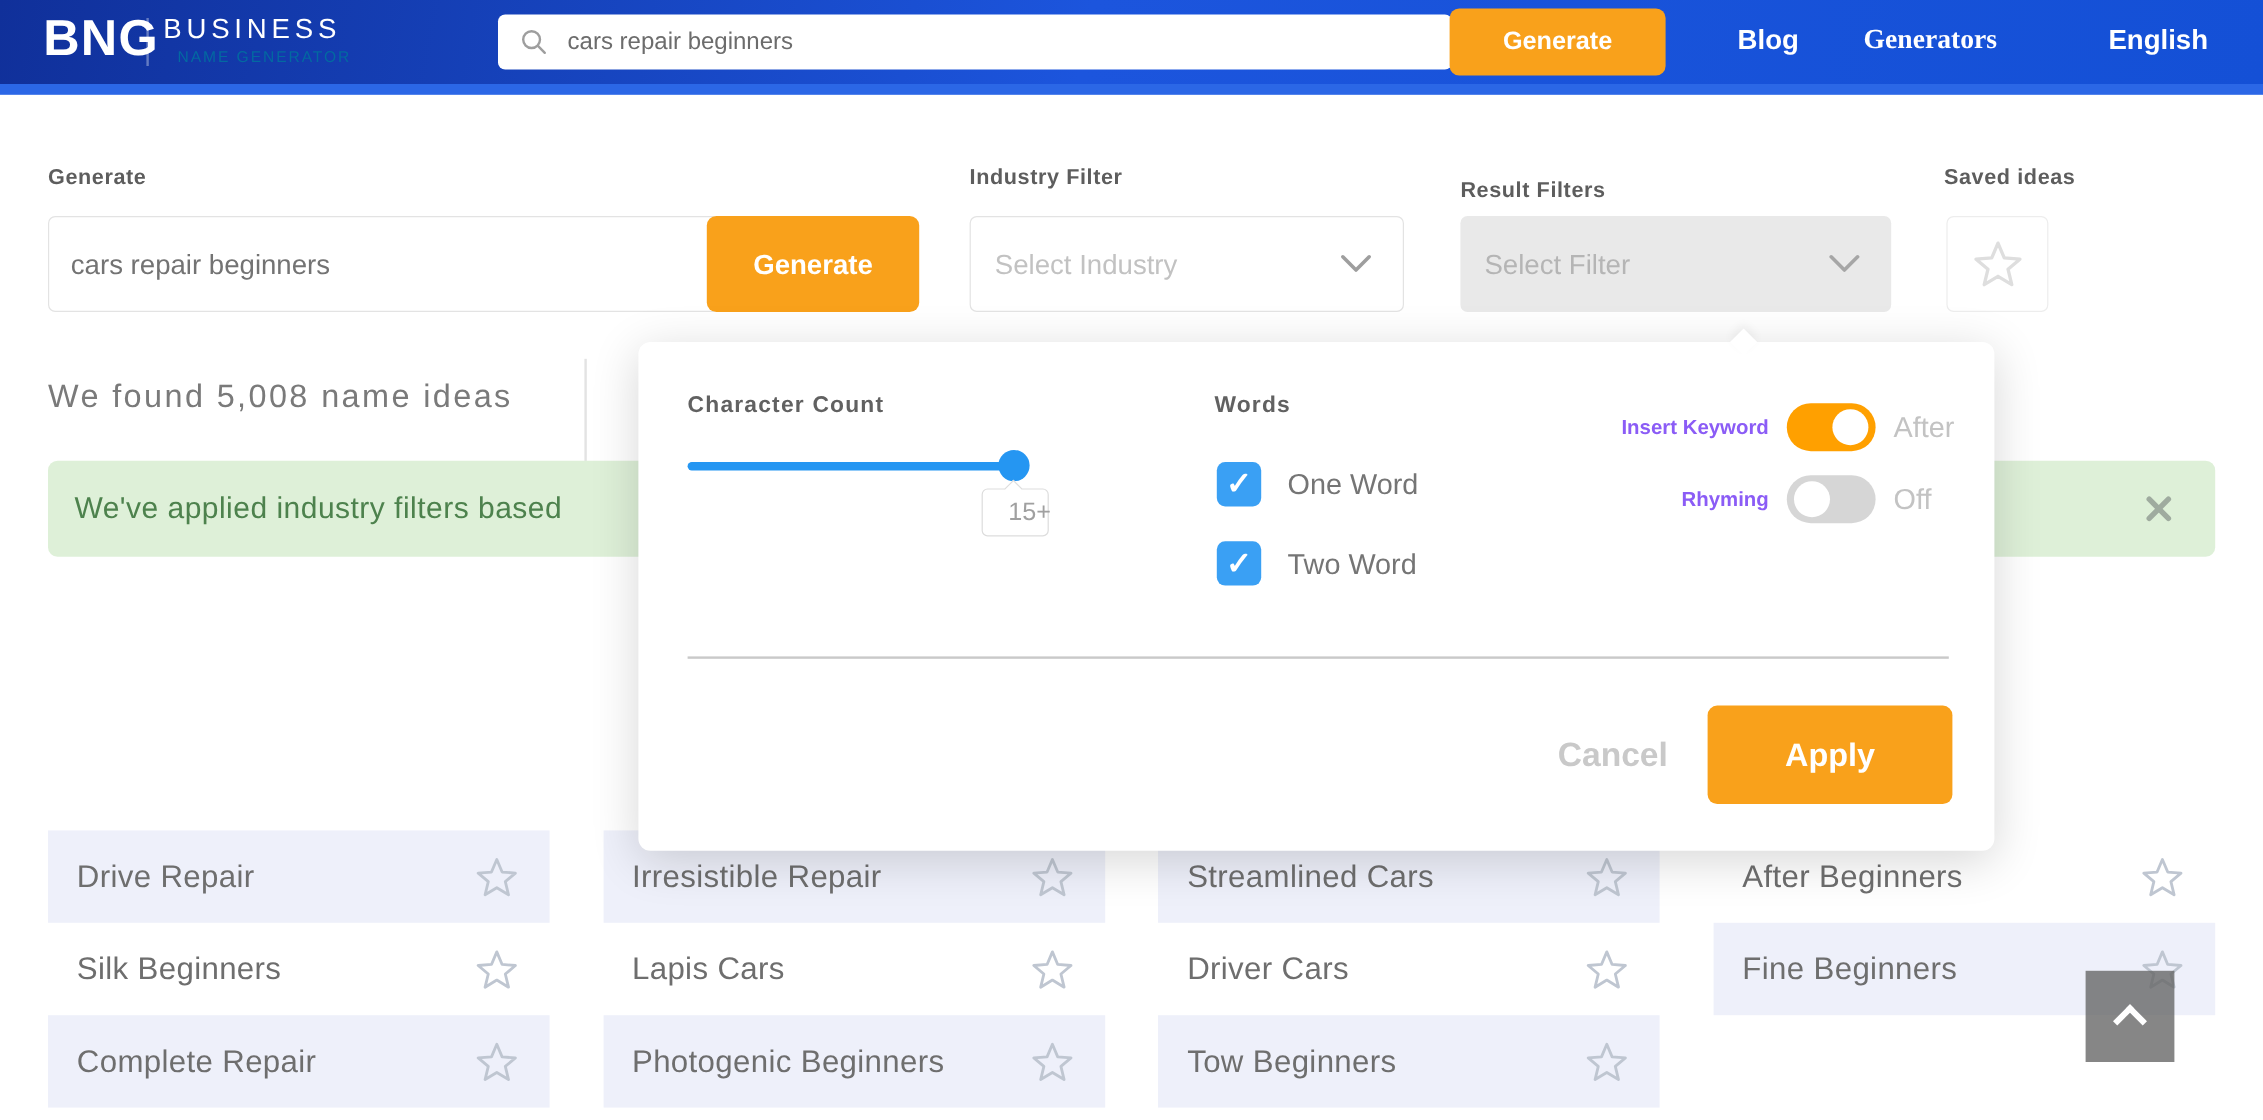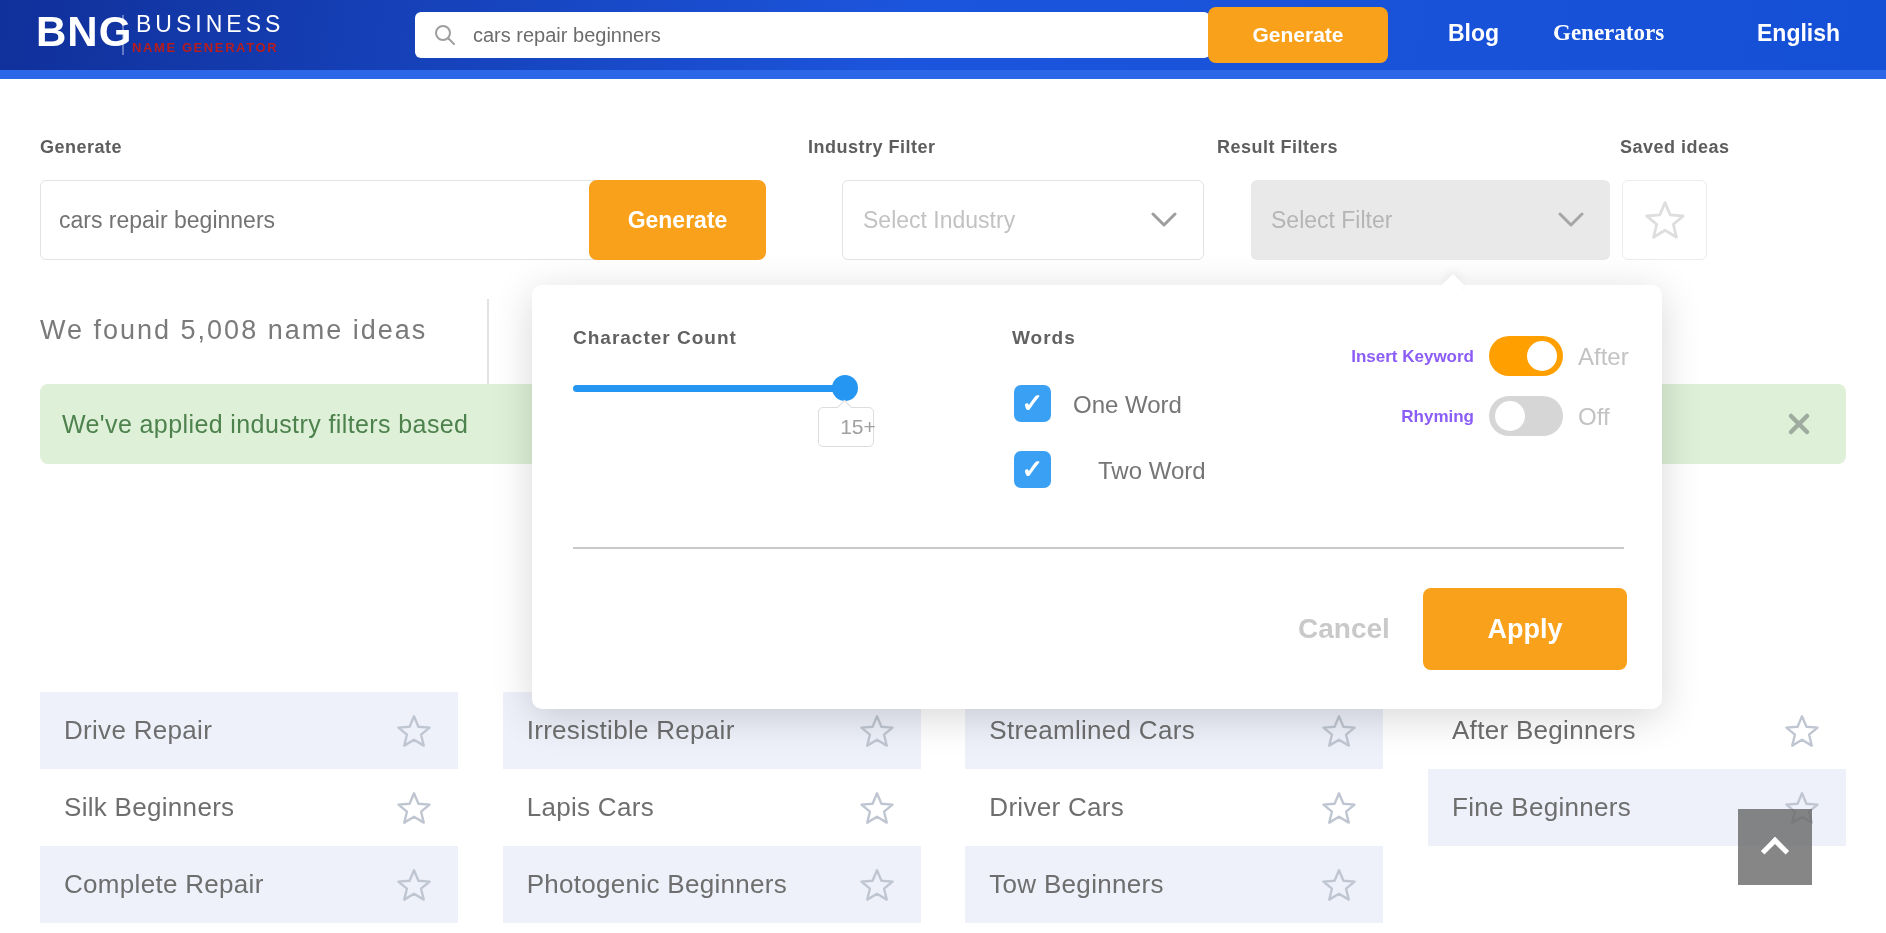--- a/index.html
+++ b/index.html
@@ -8,42 +8,42 @@
   .abs { position:absolute; }
   #stage { position:relative; width:1886px; height:933px; }
 
   
   #header { left:0; top:0; width:1886px; height:70px;
             background:linear-gradient(100deg,#10309a 0%,#1c55dd 48%,#1450d6 100%); }
   #header-strip { left:0; top:70px; width:1886px; height:9px; background:#2b67e6; }
   #logo-acronym { left:36px; top:8px; color:#fff; font-size:42px; font-weight:bold; letter-spacing:1px; }
   #logo-divider { left:122px; top:15px; width:2px; height:40px; background:rgba(255,255,255,.35); }
   #logo-line1 { left:136px; top:11px; color:#fff; font-size:23px; letter-spacing:4px; font-weight:400; }
-  #logo-line2 { left:132px; top:40px; color:#b91c1c; font-size:13px; letter-spacing:1.6px; font-weight:bold; }
+  #logo-line2 { left:148px; top:40px; color:#0369a1; font-size:13px; letter-spacing:1.6px; font-weight:normal; }
   #hdr-search { left:415px; top:12px; width:795px; height:46px; background:#fff; border-radius:6px;
                 display:flex; align-items:center; padding-left:18px; }
   #hdr-search .q { color:#6c6c6c; font-size:20px; margin-left:16px; }
   #hdr-generate { left:1208px; top:7px; width:180px; height:56px; background:#f9a11b; border-radius:8px;
                   color:#fff; font-size:21px; font-weight:bold; display:flex; align-items:center; justify-content:center; }
   .nav-item { top:20px; color:#fff; font-size:23px; font-weight:bold; }
   #nav-blog { left:1448px; } #nav-generators { left:1553px;font-family:Liberation Serif, serif; } #nav-english { left:1757px; }
 
   
   .field-label { font-size:18px; font-weight:bold; color:#5d5d5d; letter-spacing:.5px; }
   #lbl-generate { left:40px; top:137px; }
   #lbl-industry { left:808px; top:137px; }
-  #lbl-result   { left:1217px; top:137px; }
+  #lbl-result   { left:1217px; top:148px; }
   #lbl-saved    { left:1620px; top:137px; }
   #main-input { left:40px; top:180px; width:560px; height:80px; background:#fff;
                 border:1px solid #e3e3e3; border-radius:6px; display:flex; align-items:center;
                 padding-left:18px; font-size:23px; color:#737373; }
   #main-generate { left:589px; top:180px; width:177px; height:80px; background:#f9a11b; border-radius:8px;
                    color:#fff; font-size:23px; font-weight:bold; display:flex; align-items:center; justify-content:center; }
   .select-box { top:180px; height:80px; border-radius:6px; display:flex; align-items:center;
-                justify-content:space-between; padding:0 26px 0 20px; font-size:23px;margin-left:34px; }
+                justify-content:space-between; padding:0 26px 0 20px; font-size:23px; }
   #industry-select { left:808px; width:362px; background:#fff; border:1px solid #e3e3e3; color:#c2c2c2; }
   #result-select   { left:1217px; width:359px; background:#e9e9e9; color:#b5b5b5; }
   #saved-box { left:1622px; top:180px; width:85px; height:80px; background:#fff;
                border:1px solid #ededed; border-radius:6px; display:flex; align-items:center; justify-content:center; }
 
   
   #found-text { left:40px; top:315px; font-size:27px; color:#7a7a7a; letter-spacing:2px; }
   #v-divider { left:487px; top:299px; width:2px; height:86px; background:#e3e3e3; }
   #notice { left:40px; top:384px; width:1806px; height:80px; background:#def0d8; border-radius:8px;
             display:flex; align-items:center; }
@@ -71,21 +71,21 @@
                 border-radius:5px; display:flex; align-items:center; justify-content:center;
                 font-size:21px; color:#a0a0a0;padding-left:24px; }
   #tip-caret { left:20px; top:-6px; width:11px; height:11px; background:#fff; transform:rotate(45deg);
                border-left:1px solid #ddd; border-top:1px solid #ddd; position:absolute; }
   #words-label { left:480px; top:42px; }
   .cbx { left:482px; width:37px; height:37px; background:#3aa0f4; border-radius:7px;
          display:flex; align-items:center; justify-content:center;
          color:#fff; font-size:26px; font-weight:bold; }
   #cbx1 { top:100px; } #cbx2 { top:166px; }
   .cbx-label { left:541px; font-size:24px; color:#757575; }
-  #cbx1-label { top:106px; } #cbx2-label { top:172px;margin-left:25px; }
+  #cbx1-label { top:106px; } #cbx2-label { top:172px; }
   .tgl-label { left:700px; width:242px; text-align:right; font-size:17px; font-weight:bold; color:#8b5cf6; }
   #ik-label { top:62px; } #rh-label { top:122px; }
   .toggle { left:957px; width:74px; height:40px; border-radius:20px; }
   #toggle-ik { top:51px; background:#ffa000; }
   #toggle-rh { top:111px; background:#d6d6d6; }
   .toggle .knob { position:absolute; top:5px; width:30px; height:30px; border-radius:50%; background:#fff; }
   #toggle-ik .knob { right:6px; } #toggle-rh .knob { left:6px; }
   .tgl-state { left:1046px; font-size:24px; color:#c3c3c3; }
   #ik-state { top:58px; } #rh-state { top:118px; }
   #popup-divider { left:41px; top:262px; width:1051px; height:2px; background:#c9c9c9; }

